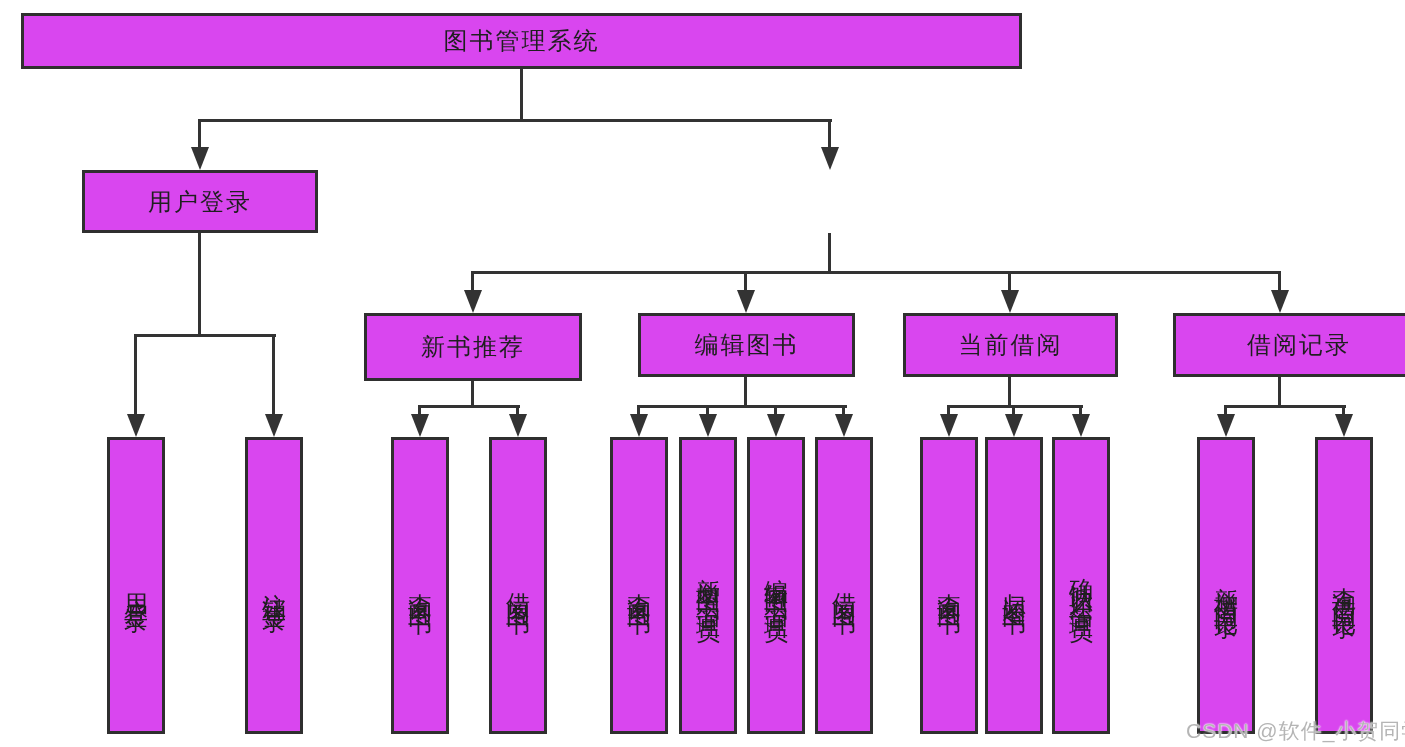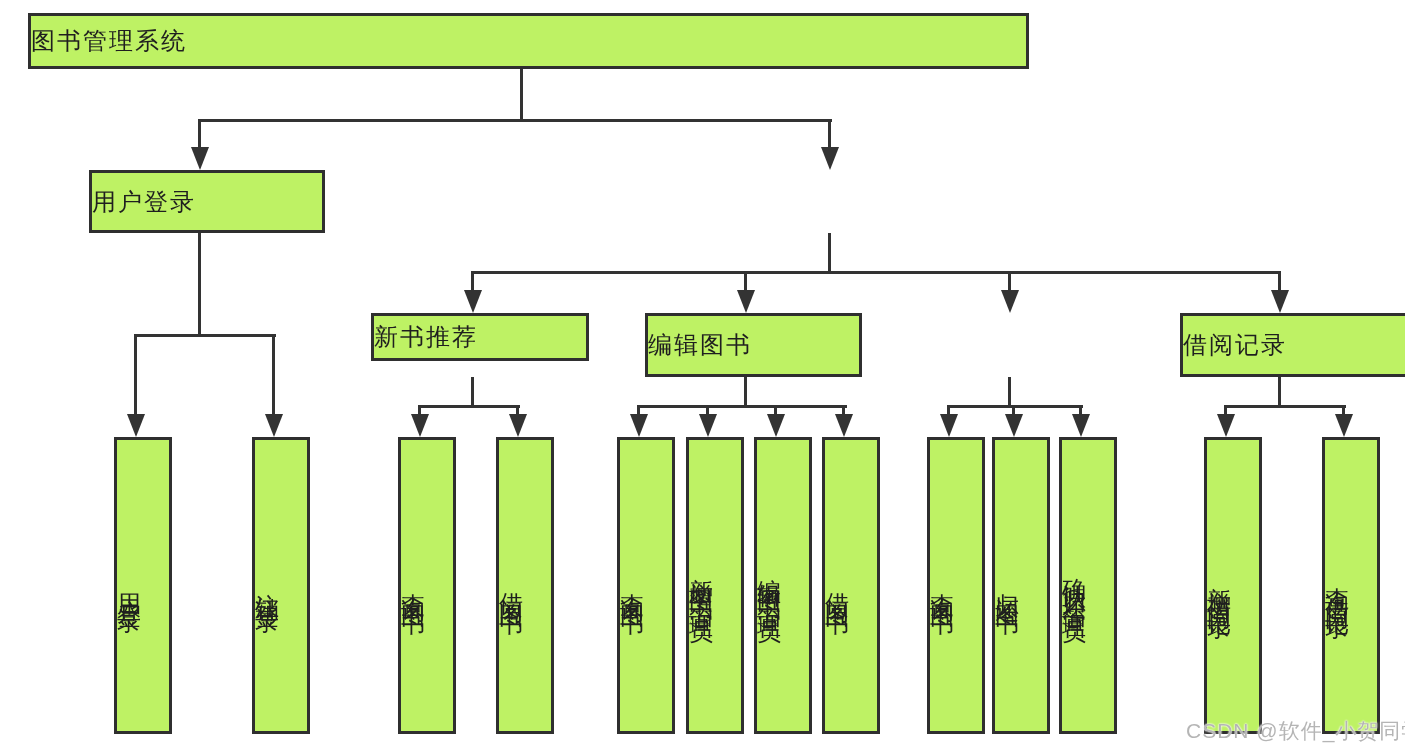--- a/index.html
+++ b/index.html
@@ -14,30 +14,29 @@
     position:relative;
     width:1405px;height:747px;
     background:var(--bg);
     overflow:hidden;
     font-family:"Liberation Sans","DejaVu Sans",sans-serif;
     color:var(--text);
   }
   .box{
     position:absolute;
     box-sizing:border-box;
-    background:#bef264;
+    background:#d946ef;
     border:3px solid var(--border);
     display:flex;
     align-items:center;
-    justify-content:flex-start;
+    justify-content:center;
     font-size:24px;
     letter-spacing:2px;
     color:var(--text);
     z-index:2;
-    margin-left:7px;
   }
   .leaf .vtext{
     writing-mode:vertical-rl;
     text-orientation:mixed;
     line-height:1;
     letter-spacing:6px;
     font-size:24px;
     white-space:nowrap;
   }
   .vline{position:absolute;width:3px;background:var(--line);z-index:1;}
@@ -66,25 +65,28 @@
 <div id="canvas">
 
   <div class="box" style="left:21px;top:13px;width:1001px;height:56px;">
     <span>图书管理系统</span>
   </div>
 
   <div class="box" style="left:82px;top:170px;width:236px;height:63px;">
     <span>用户登录</span>
   </div>
 
-  <div class="box" style="left:364px;top:313px;width:218px;height:48px;">
+  <div class="box" style="left:364px;top:313px;width:218px;height:68px;">
     <span>新书推荐</span>
   </div>
   <div class="box" style="left:638px;top:313px;width:217px;height:64px;">
     <span>编辑图书</span>
+  </div>
+  <div class="box" style="left:903px;top:313px;width:215px;height:64px;">
+    <span>当前借阅</span>
   </div>
   <div class="box" style="left:1173px;top:313px;width:252px;height:64px;">
     <span>借阅记录</span>
   </div>
 
   <div class="box leaf" style="left:107px;top:437px;width:58px;height:297px;">
     <span class="vtext">用户登录</span>
   </div>
   <div class="box leaf" style="left:245px;top:437px;width:58px;height:297px;">
     <span class="vtext">注销登录</span>

